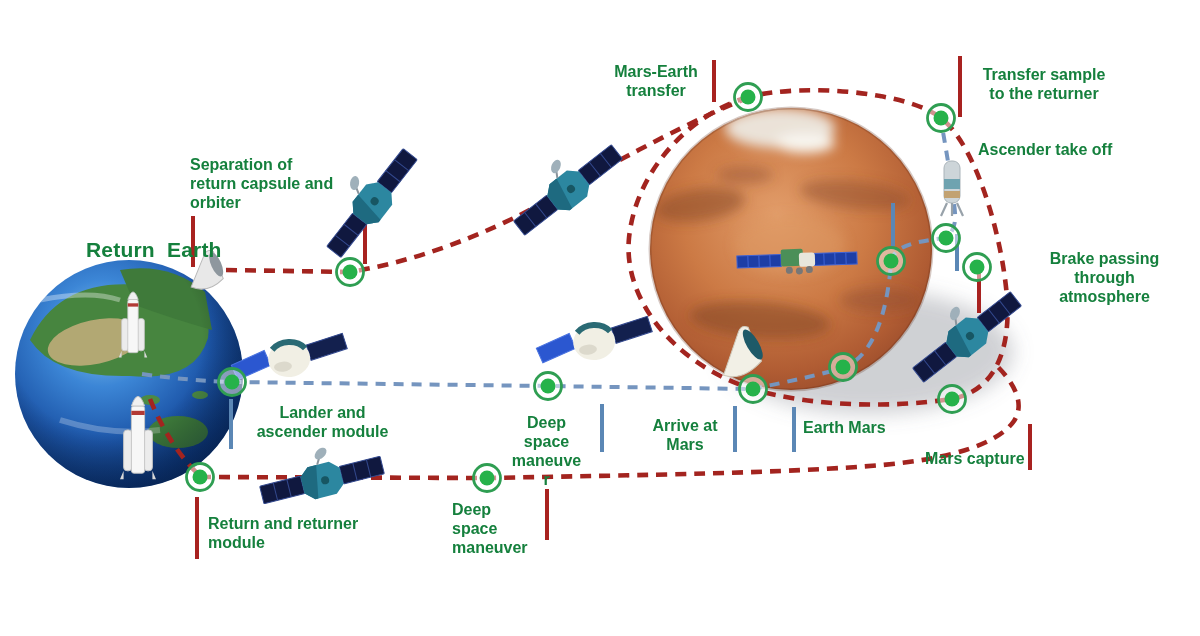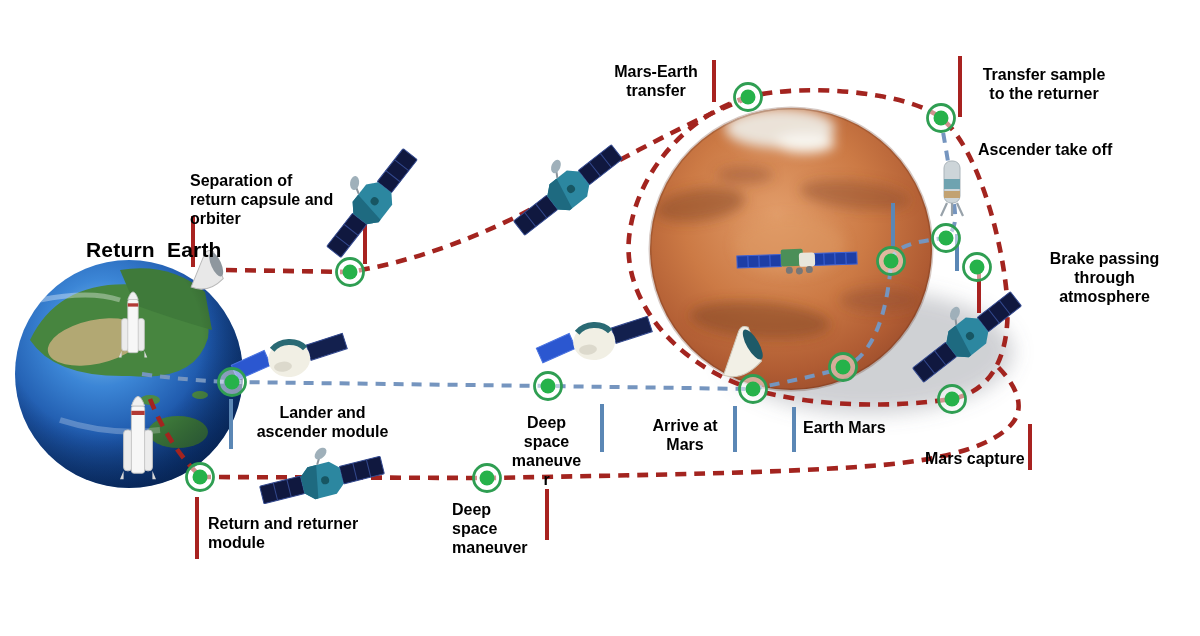--- a/index.html
+++ b/index.html
@@ -1,19 +1,19 @@
 <!DOCTYPE html>
 <html><head>
 <meta charset="utf-8">
 <style>
   html,body{margin:0;padding:0;background:#fff;}
   #stage{position:relative;width:1200px;height:636px;background:#ffffff;overflow:hidden;
          font-family:"Liberation Sans",sans-serif;}
   #overlay{position:absolute;left:0;top:0;}
-  .label{position:absolute;font-weight:700;font-size:16px;line-height:1.18;color:#000000;
+  .label{position:absolute;font-weight:700;font-size:16px;line-height:1.18;color:#15803d;
          white-space:pre-wrap;}
   .label.center{text-align:center;}
   .label.white{color:#ffffff;font-size:17px;text-shadow:0 0 3px rgba(120,60,30,.35);}
   .label.big{font-size:21px;letter-spacing:.2px;}
 </style>
 </head>
 <body>
 
 <div id="stage">
 
@@ -223,21 +223,21 @@
     <use href="#waypoint" transform="translate(200,477)"></use>
     <use href="#waypoint" transform="translate(487,478)"></use>
   </g>
 </svg>
 
 <div class="label center" style="left:598px;top:63px;width:116px;">Mars-Earth
 transfer</div>
 <div class="label" style="left:978px;top:141px;width:170px;">Ascender take off</div>
 <div class="label center" style="left:964px;top:66px;width:160px;">Transfer sample
 to the returner</div>
-<div class="label" style="left:190px;top:156px;width:175px;margin-top:16px;">Separation of
+<div class="label" style="left:190px;top:156px;width:175px;">Separation of
 return capsule and
 orbiter</div>
 <div class="label big" style="left:86px;top:238px;width:140px;">Return  Earth</div>
 <div class="label center" style="left:1032px;top:250px;width:145px;">Brake passing
 through
 atmosphere</div>
 <div class="label" style="left:925px;top:450px;width:130px;">Mars capture</div>
 <div class="label center" style="left:240px;top:404px;width:165px;">Lander and
 ascender module</div>
 <div class="label center" style="left:494px;top:414px;width:105px;">Deep

